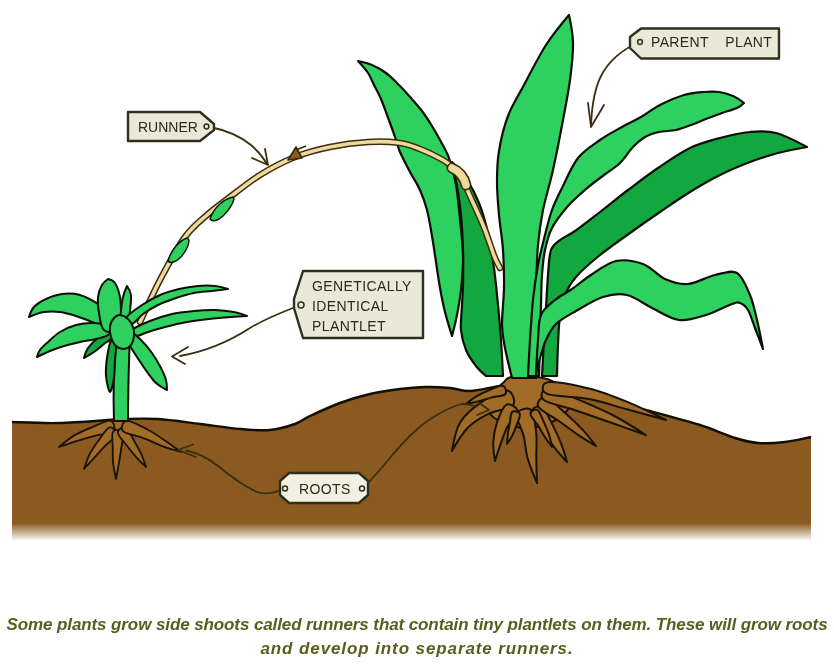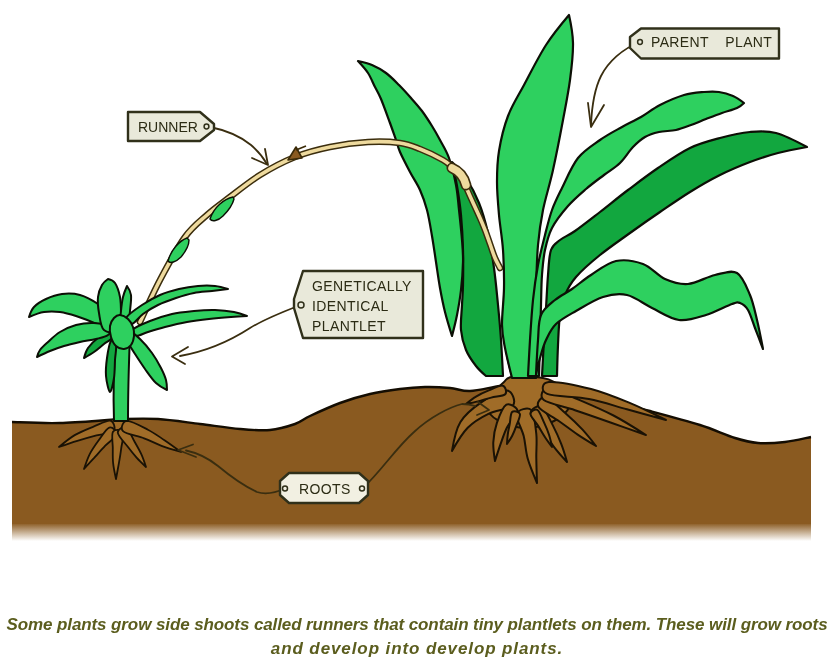--- a/index.html
+++ b/index.html
@@ -113,13 +113,13 @@
   </g>
   <g fill="#2b2b14" font-family="Liberation Sans, sans-serif" font-size="14" letter-spacing="0.4">
     <text x="651" y="47" letter-spacing="0.35">PARENT<tspan dx="16.5">PLANT</tspan></text>
     <text x="138" y="131.5" letter-spacing="0">RUNNER</text>
     <text x="312" y="291">GENETICALLY</text>
     <text x="312" y="311">IDENTICAL</text>
     <text x="312" y="331">PLANTLET</text>
     <text x="299" y="493.5">ROOTS</text>
   </g>
 </svg>
-<div class="cap">Some plants grow side shoots called runners that contain tiny plantlets on them. These will grow roots<br><span class="l2">and develop into develop plants.</span></div>
+<div class="cap">Some plants grow side shoots called runners that contain tiny plantlets on them. These will grow roots<br><span class="l2">and develop into separate runners.</span></div>
 
 </body></html>

